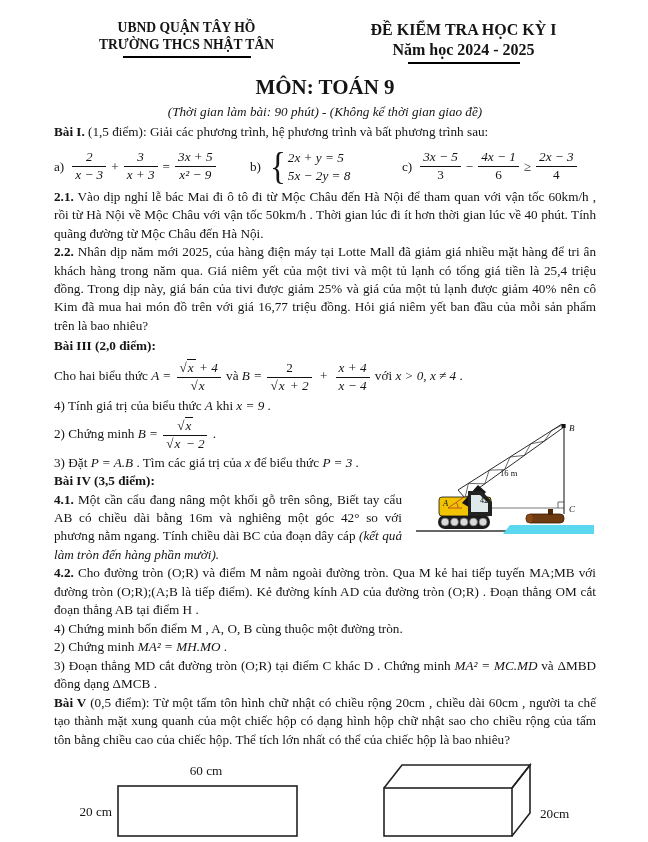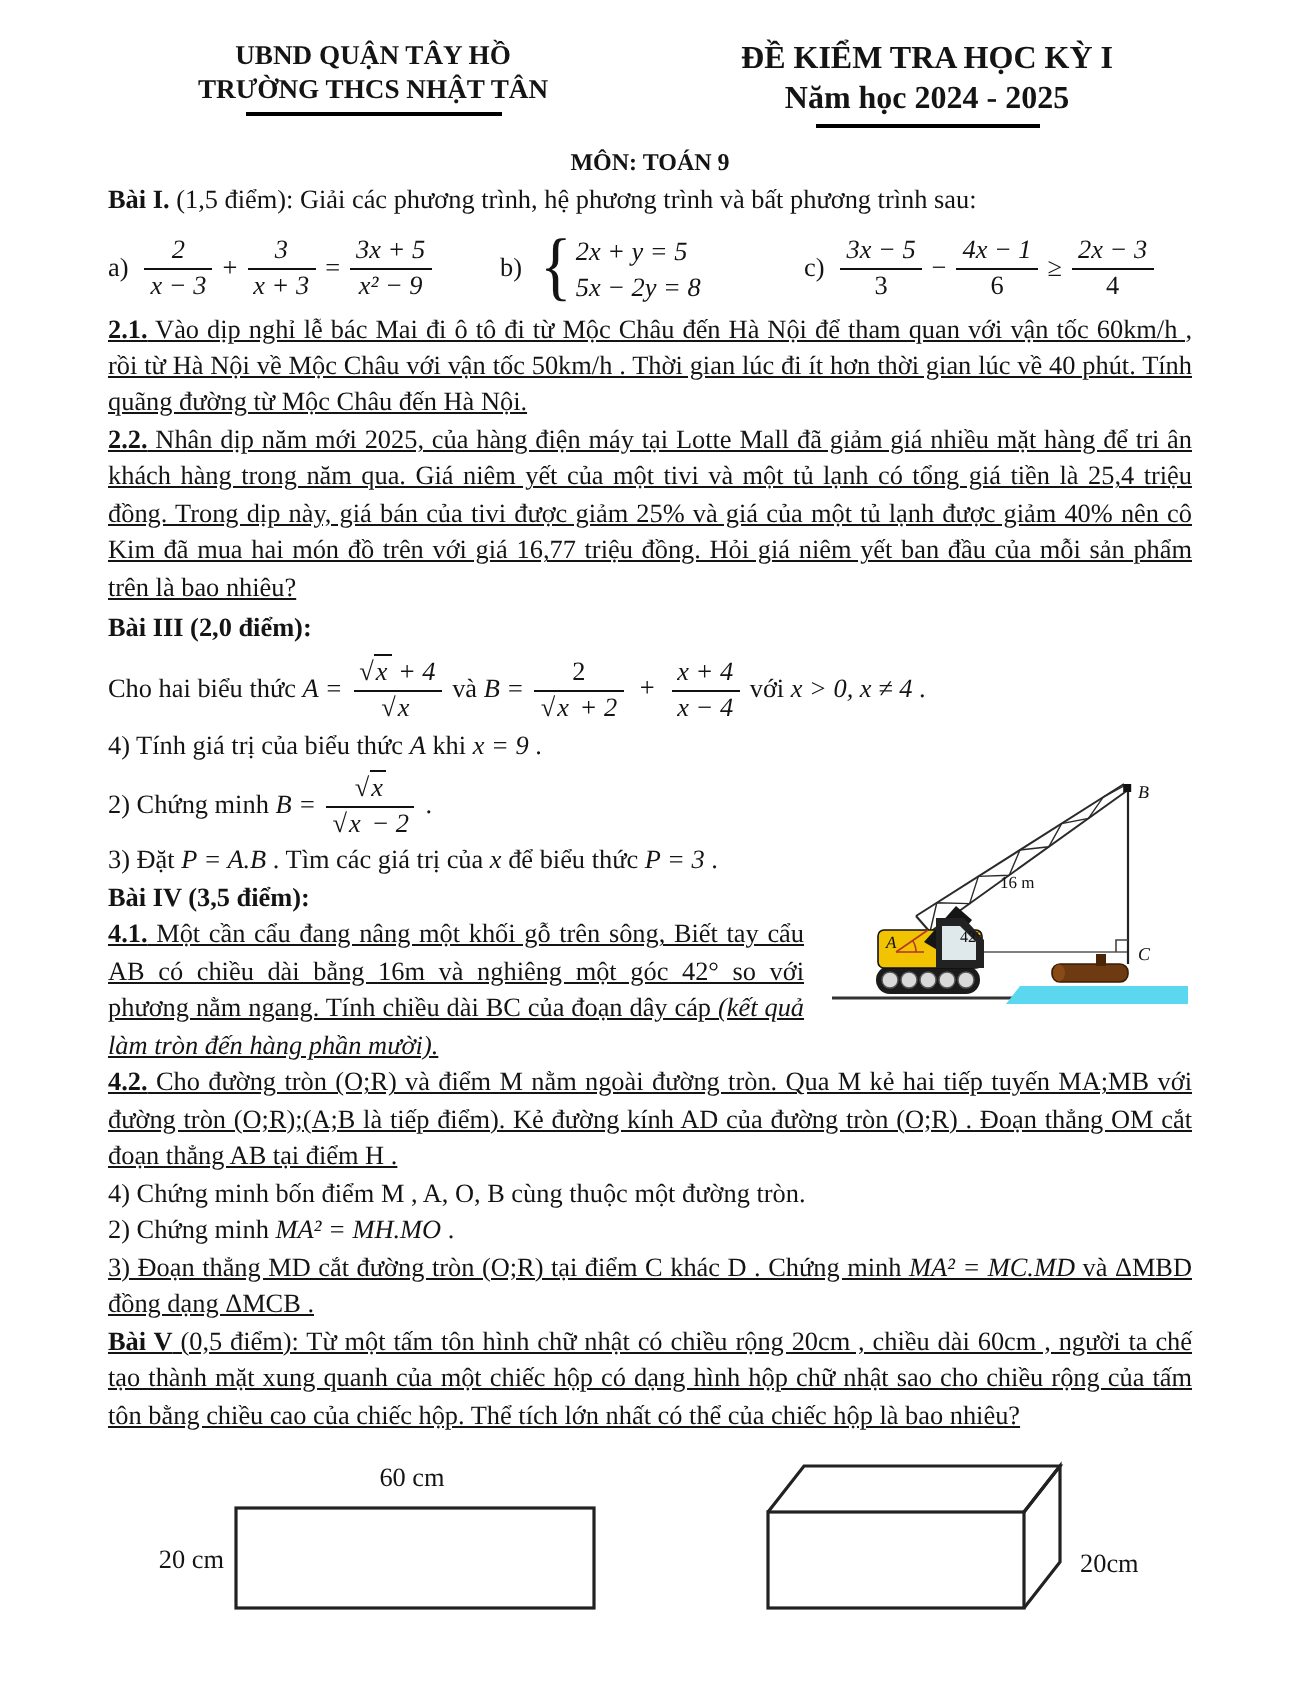--- a/index.html
+++ b/index.html
@@ -9,27 +9,27 @@
     font-family:"Liberation Serif", serif;
     font-size:13.2px;line-height:1.4;
   }
   .content{padding:20px 52px 0 54px;}
   
   .hdr{display:flex;justify-content:space-between;align-items:flex-start;}
   .hdr-left{width:265px;text-align:center;font-weight:bold;font-size:13.6px;line-height:1.25;}
   .hdr-right{width:265px;text-align:center;font-weight:bold;font-size:16px;line-height:1.25;}
   .uline{height:1.6px;background:#000;margin:2px auto 0;}
   .uline.l{width:128px;} .uline.r{width:112px;}
-  .subject{text-align:center;font-weight:bold;font-size:12px;margin-top:9px;}
+  .subject{text-align:center;font-weight:bold;font-size:21px;margin-top:9px;}
   .timenote{text-align:center;font-style:italic;font-size:13.2px;margin-top:1px;}
   
   b.lbl{font-weight:bold;margin-top:44px;}
   .it{font-style:italic;}
   .mi{font-style:italic;font-family:"Liberation Serif", serif;}
-  .just{text-align:justify;text-decoration:underline;}
+  .just{text-align:justify;}
   p{margin:0;}
   .sec{margin-top:2px;}
   
   .frac{display:inline-block;text-align:center;vertical-align:middle;line-height:1.12;padding:0 2px;}
   .frac .num{display:block;border-bottom:1.1px solid #111;padding:0 3px 1px;}
   .frac .den{display:block;padding:1px 3px 0;}
   .sqrt{white-space:nowrap;}
   .rad{font-style:normal;}
   .ovl{border-top:1.1px solid #111;padding:0 2px 0 1px;font-style:italic;}
   .eqrow{display:flex;align-items:center;margin:7px 0 3px;}
@@ -60,20 +60,21 @@
         <div class="uline l"></div>
       </div>
       <div class="hdr-right">
         <div>ĐỀ KIỂM TRA HỌC KỲ I</div>
         <div>Năm học 2024 - 2025</div>
         <div class="uline r"></div>
       </div>
     </div>
 
     <div class="subject">MÔN: TOÁN 9</div>
+    <div class="timenote">(Thời gian làm bài:  90 phút) - (Không kể thời gian giao đề)</div>
 
     <p class="sec"><b class="lbl">Bài I.</b><span> (1,5 điểm): Giải các phương trình, hệ phương trình và bất phương trình sau:</span></p>
 
     <div class="eqrow">
       <span class="eq-a">
         <span class="lblsp">a)</span>
         <span class="frac">
             <span class="num mi">2</span>
             <span class="den mi">x − 3</span>
           </span>

